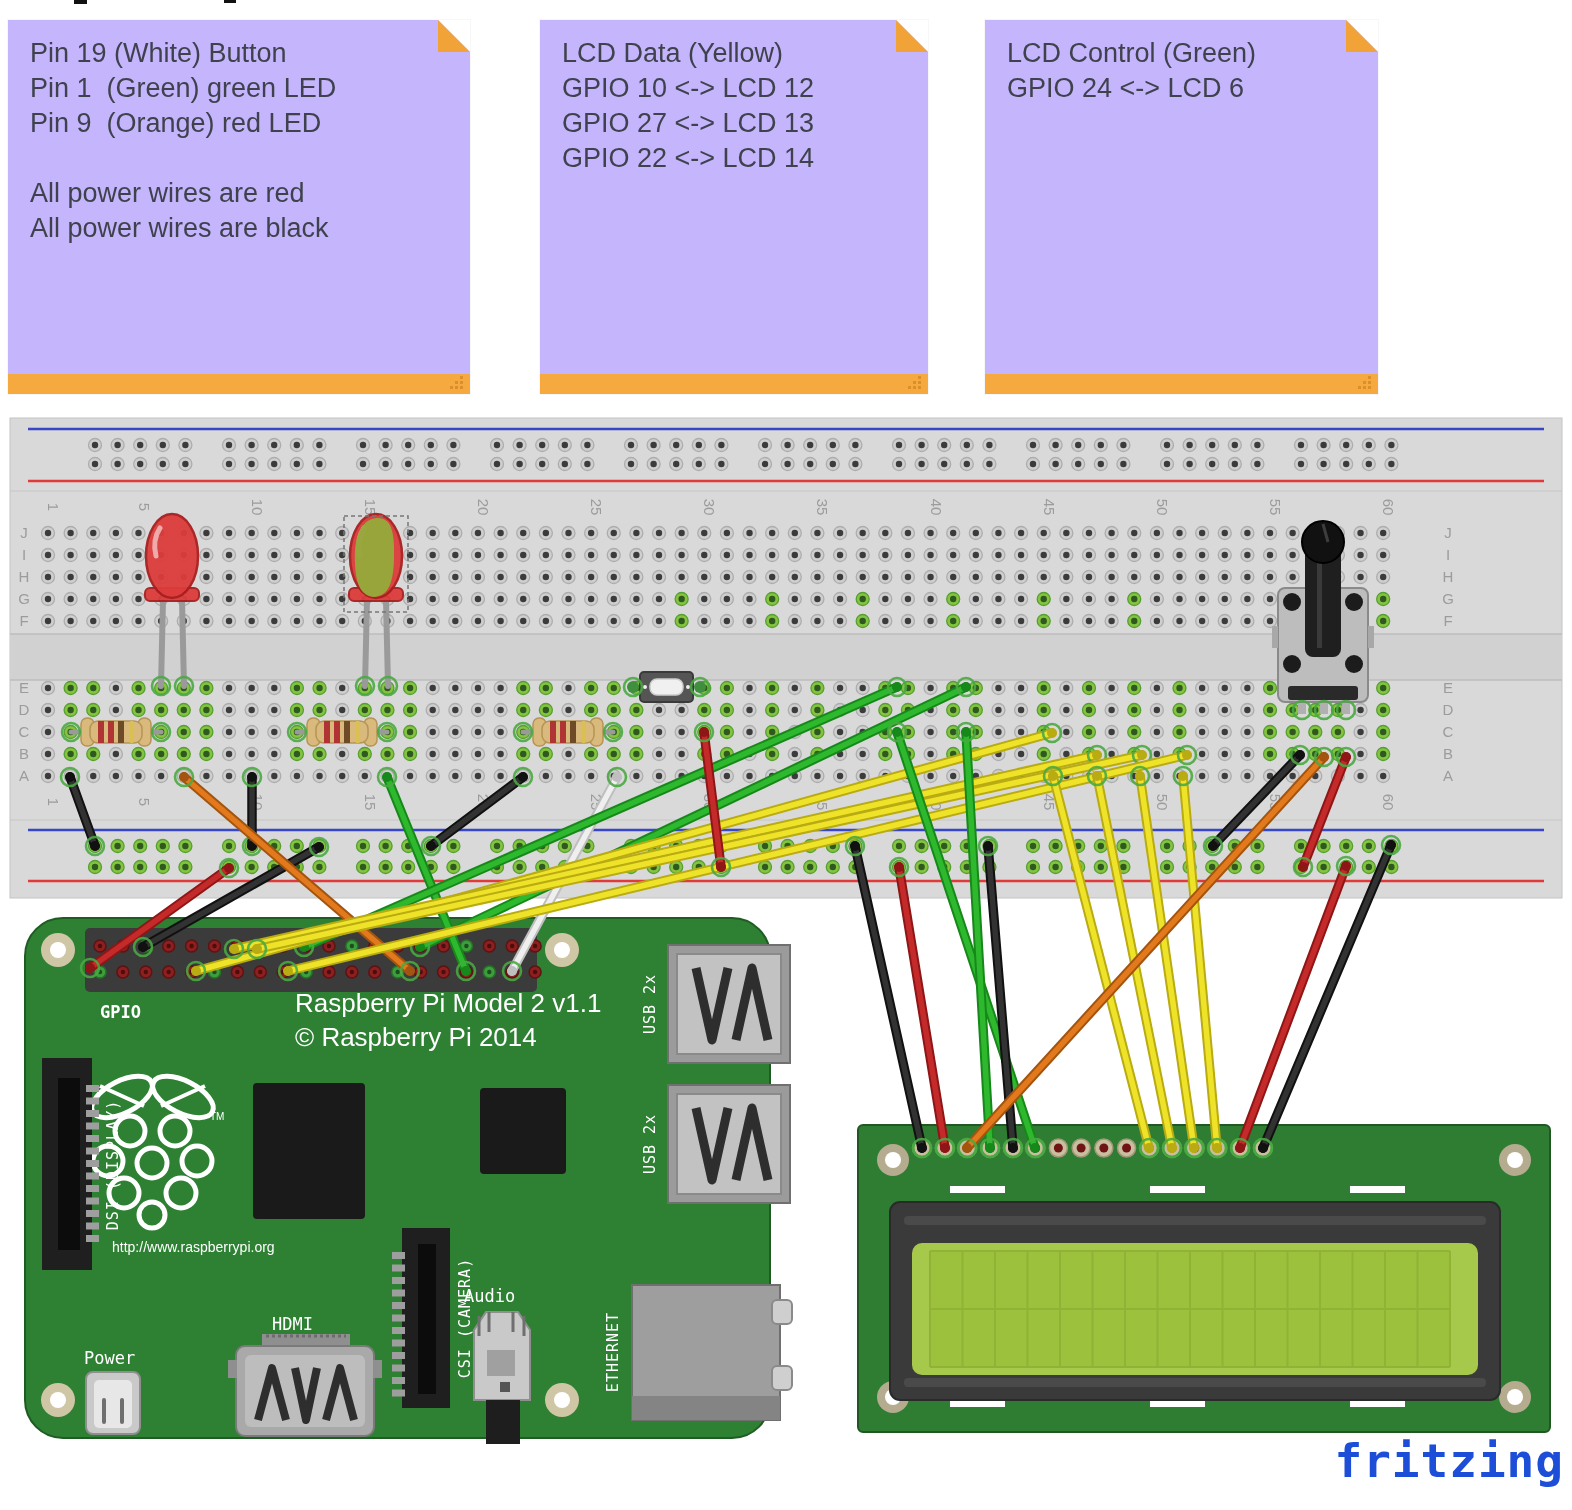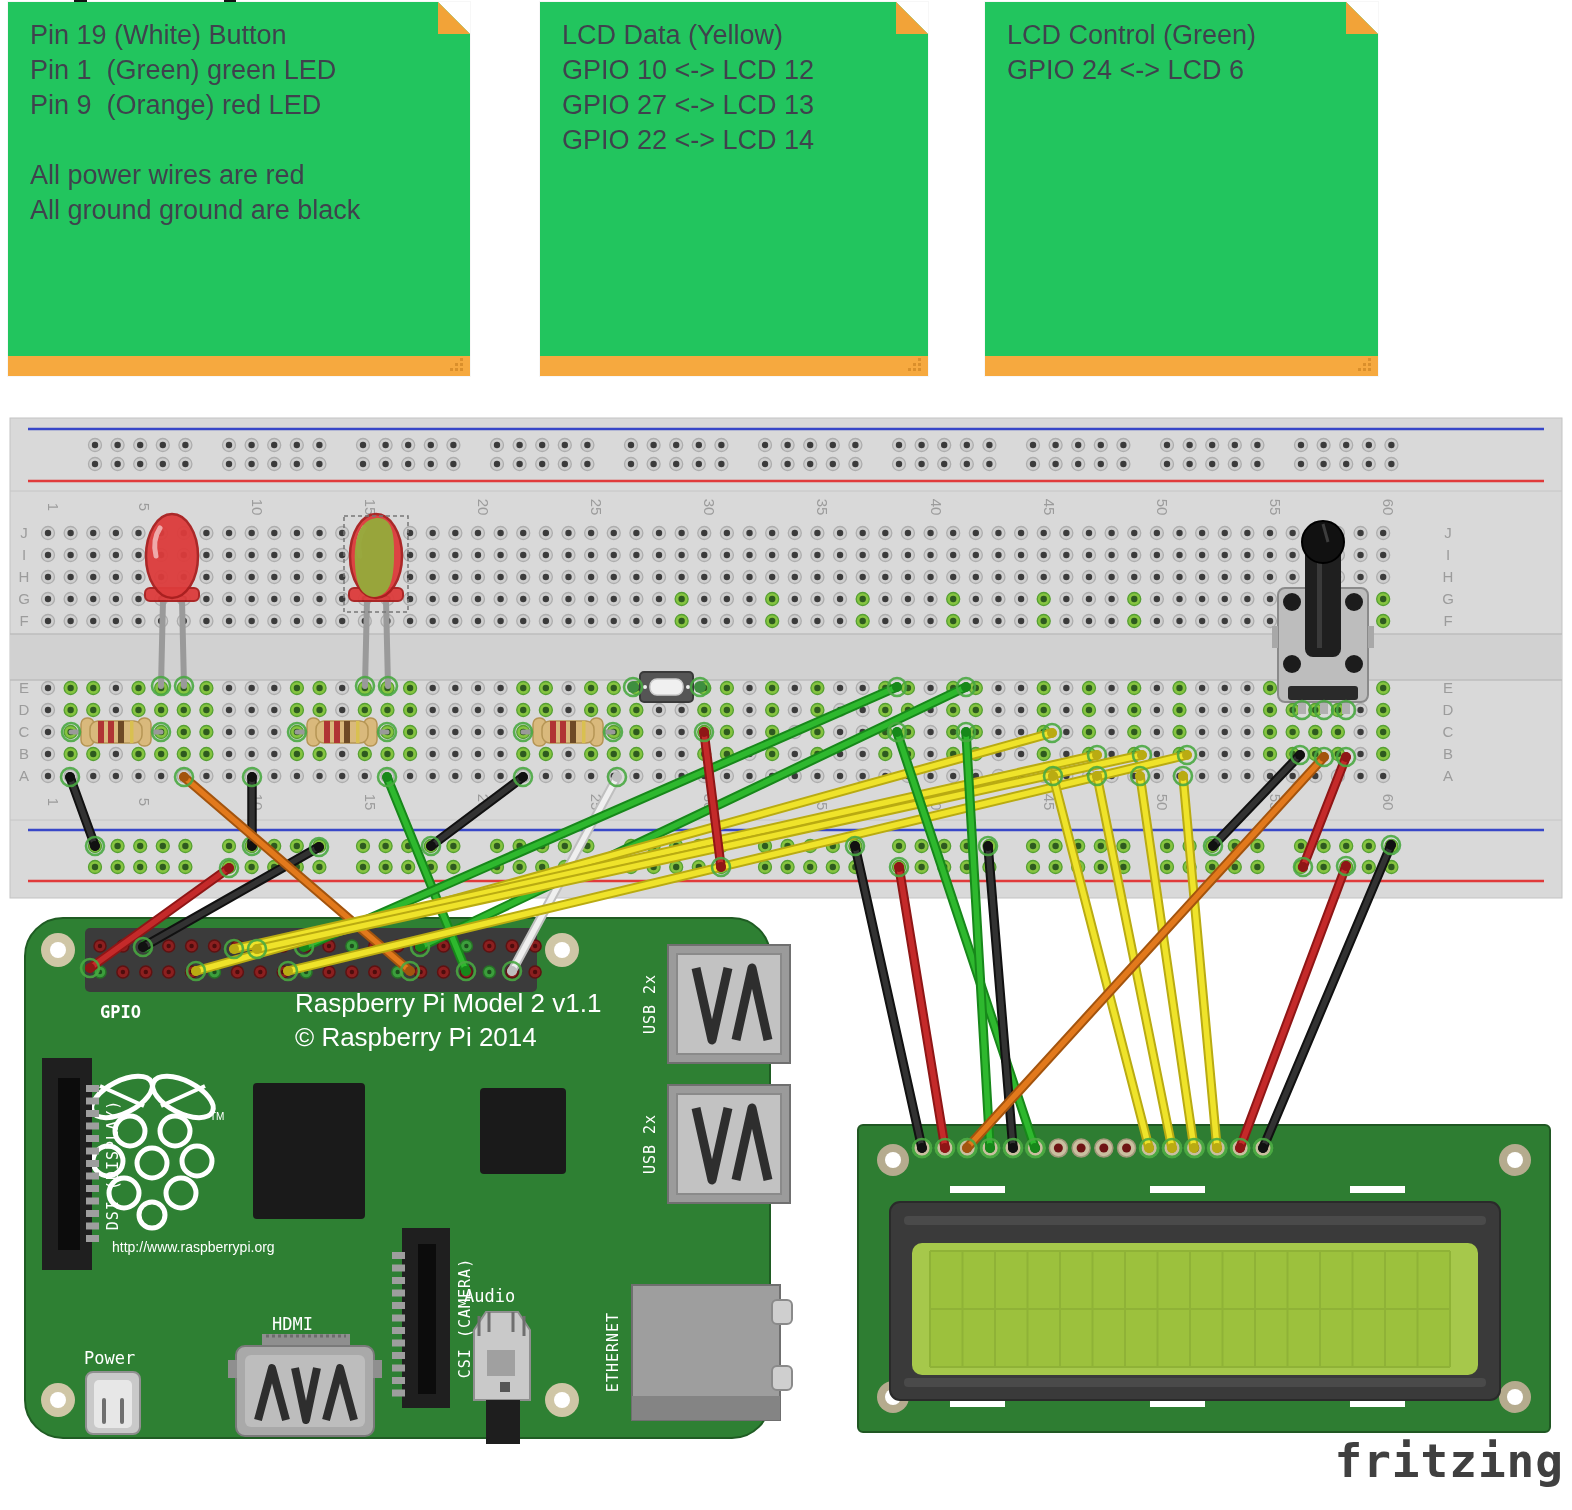--- a/index.html
+++ b/index.html
@@ -2,30 +2,30 @@
 <html><head>
 <meta charset="utf-8">
 <style>
   html,body{margin:0;padding:0;}
   body{
     width:1572px;height:1510px;position:relative;overflow:hidden;
     background:#ffffff;font-family:"Liberation Sans",sans-serif;
   }
   #scene{position:absolute;left:0;top:0;}
   
-  .note{position:absolute;top:2px;height:374px;background:#22c55e;box-shadow:0 0 0 1px rgba(0,0,0,0.03);}
+  .note{position:absolute;top:20px;height:374px;background:#c4b5fd;box-shadow:0 0 0 1px rgba(0,0,0,0.03);}
   .note-body{padding:16px 22px;color:#3F424D;font-size:27px;line-height:35px;}
   .note-line{min-height:35px;white-space:pre;}
   .note-bar{position:absolute;left:0;right:0;bottom:0;height:20px;background:#F6A93F;}
   .note-cut{position:absolute;top:0;right:0;width:0;height:0;border-top:32px solid #ffffff;border-left:32px solid transparent;}
   .note-fold{position:absolute;top:0;right:0;width:0;height:0;border-bottom:32px solid #F2A338;border-right:32px solid transparent;}
   .grip{position:absolute;right:7px;bottom:5px;width:3px;height:3px;background:#DA8F2B;
         box-shadow:-5px 0 #DA8F2B,-10px 0 #DA8F2B,0 -5px #DA8F2B,-5px -5px #DA8F2B,0 -10px #DA8F2B;}
   
-  .watermark{position:absolute;top:1434px;right:8px;color:#404040;
+  .watermark{position:absolute;top:1434px;right:8px;color:#1d4ed8;
              font-family:"DejaVu Sans Mono",monospace;font-weight:bold;font-size:46px;letter-spacing:1px;}
   
   .pi-title{fill:#ffffff;font-family:"Liberation Sans",sans-serif;font-size:26px;}
   .pi-mono{fill:#ffffff;font-family:"DejaVu Sans Mono",monospace;font-size:17px;}
   .pi-mono-sm{fill:#ffffff;font-family:"DejaVu Sans Mono",monospace;font-size:15px;letter-spacing:1px;}
   .pi-url{fill:#ffffff;font-family:"Liberation Sans",sans-serif;font-size:14px;}
   .bb-label{fill:#9c9c9c;font-family:"Liberation Sans",sans-serif;font-size:15px;}
   .tm{fill:#ffffff;font-family:"Liberation Sans",sans-serif;font-size:10px;}
 </style>
 </head>
@@ -2326,21 +2326,21 @@
 
 <div class="note" style="left:8px;width:462px">
   <div class="note-cut"></div>
   <div class="note-fold"></div>
   <div class="note-body">
     <div class="note-line">Pin 19 (White) Button</div>
     <div class="note-line">Pin 1  (Green) green LED</div>
     <div class="note-line">Pin 9  (Orange) red LED</div>
     <div class="note-line"></div>
     <div class="note-line">All power wires are red</div>
-    <div class="note-line">All ground ground are black</div>
+    <div class="note-line">All power wires are black</div>
   </div>
   <div class="note-bar">
       <span class="grip"></span>
     </div>
 </div>
 
 <div class="note" style="left:540px;width:388px">
   <div class="note-cut"></div>
   <div class="note-fold"></div>
   <div class="note-body">

